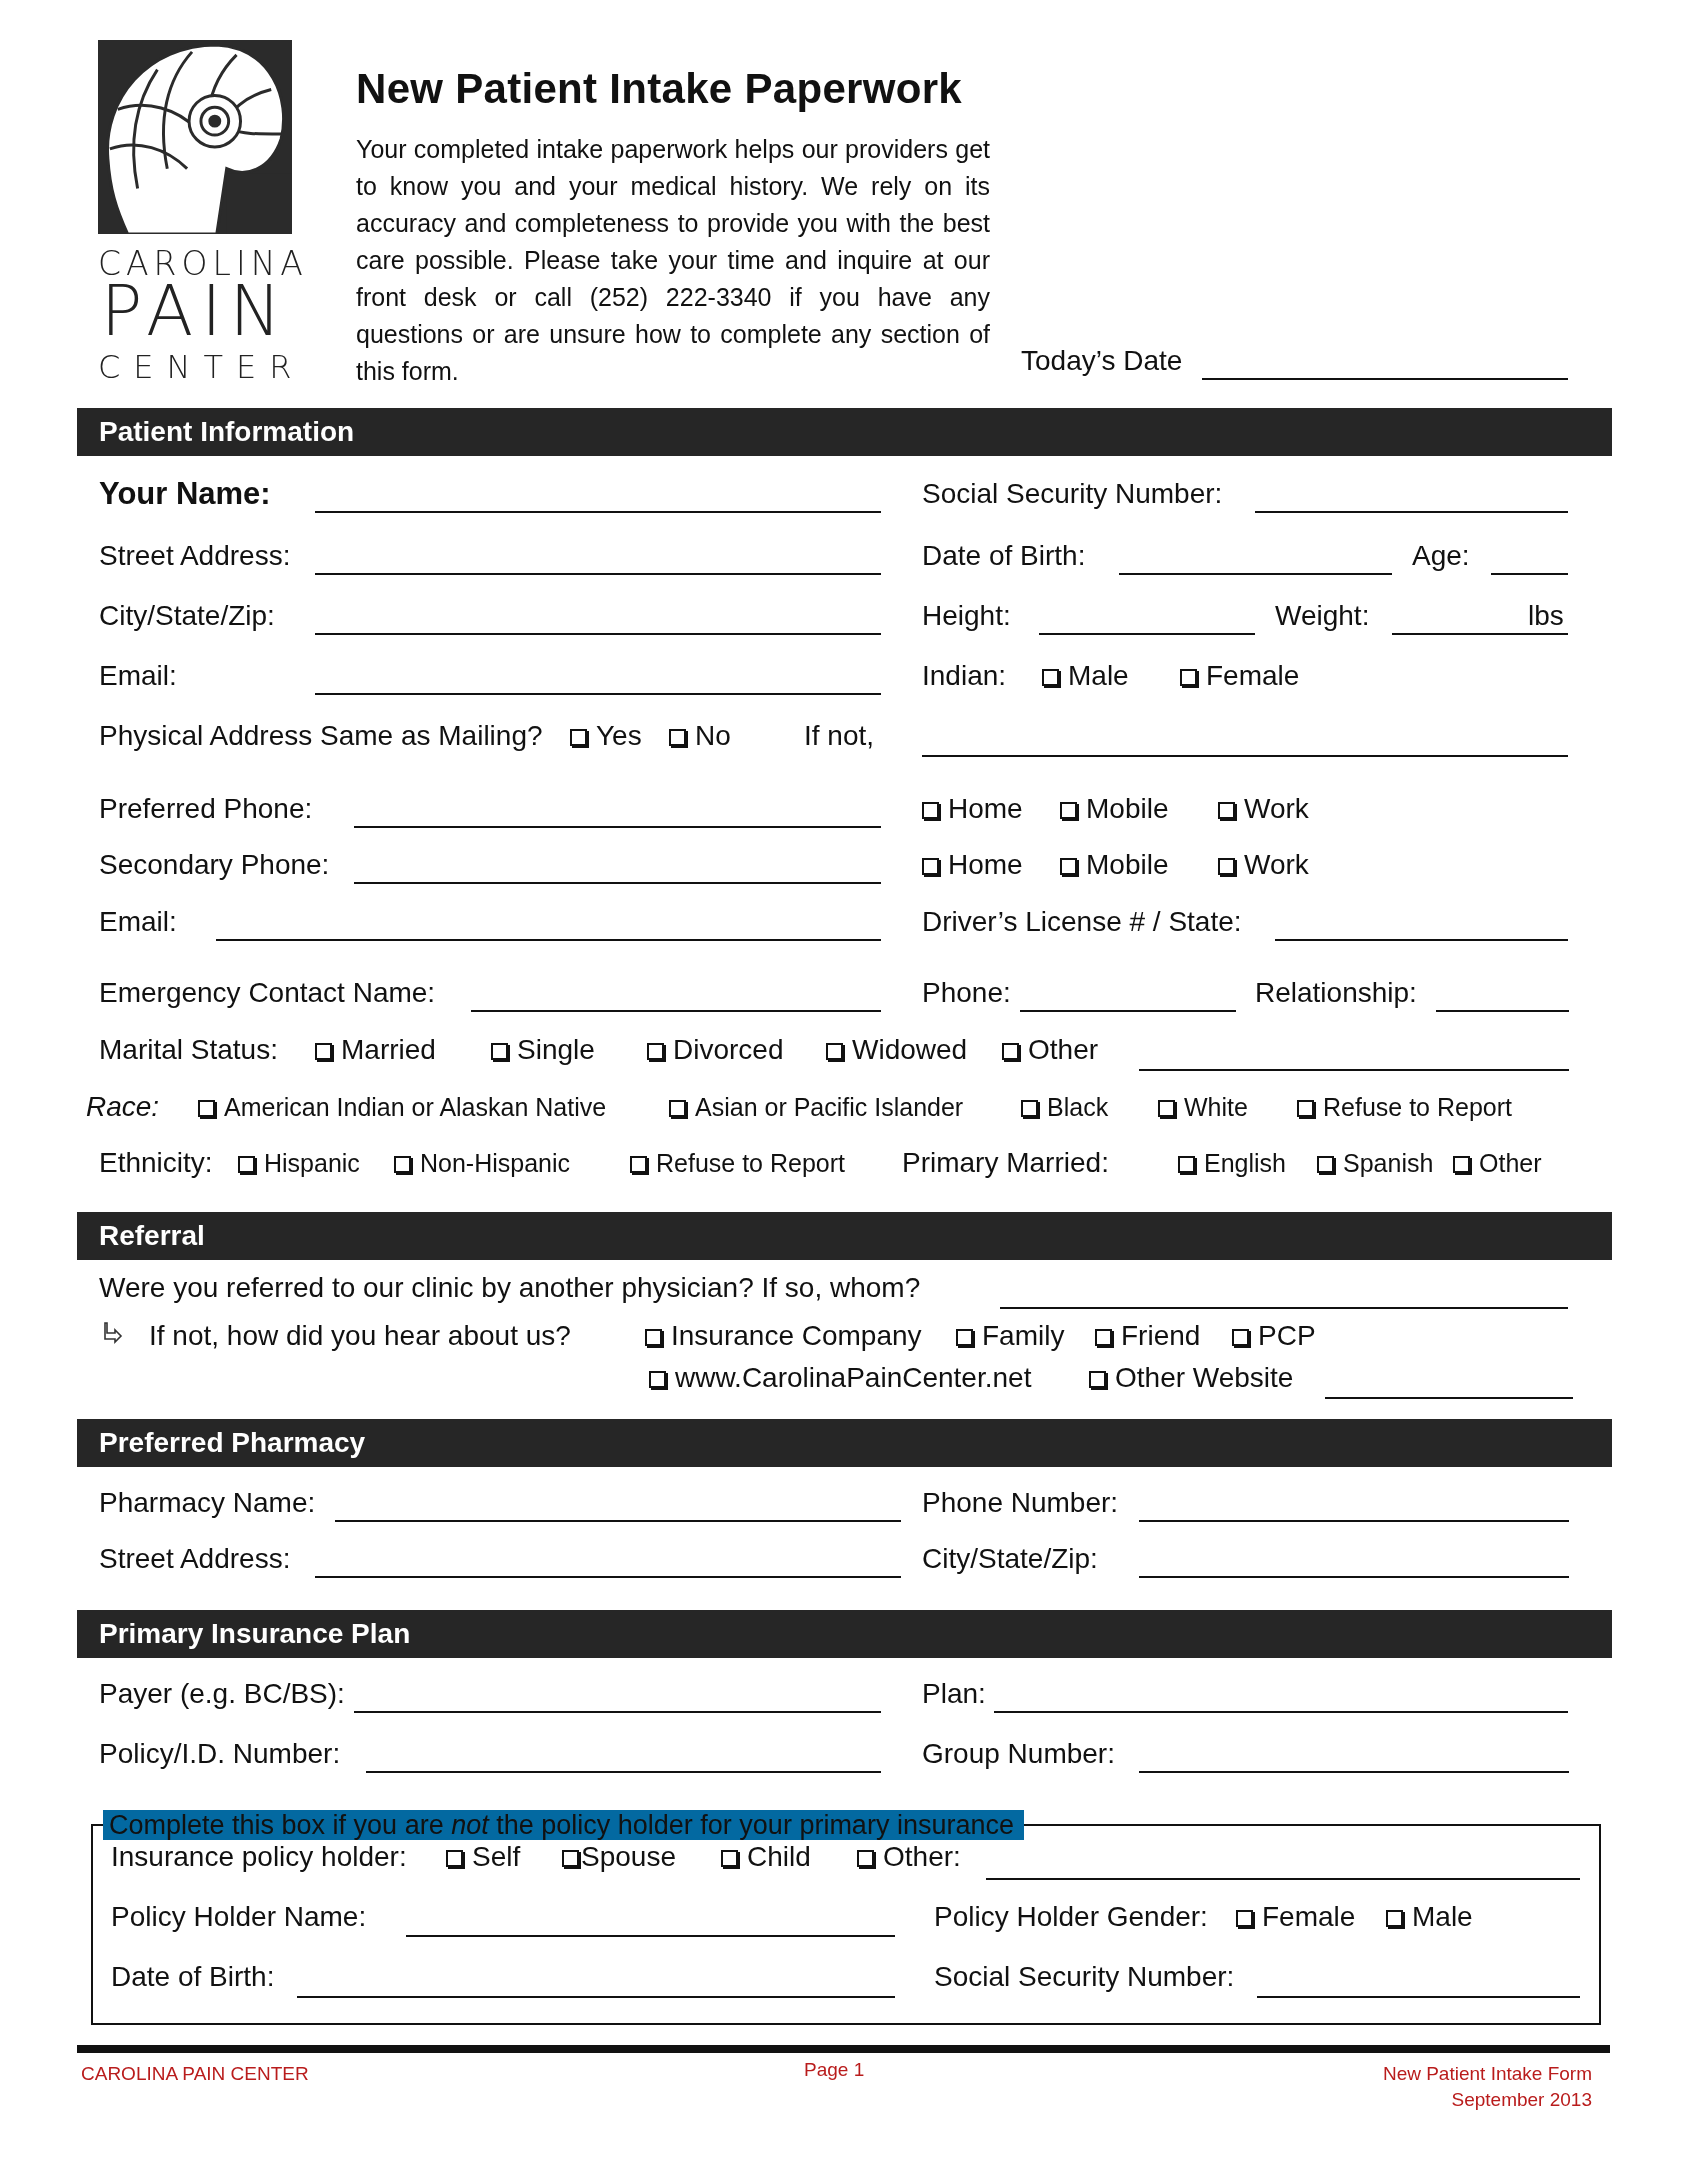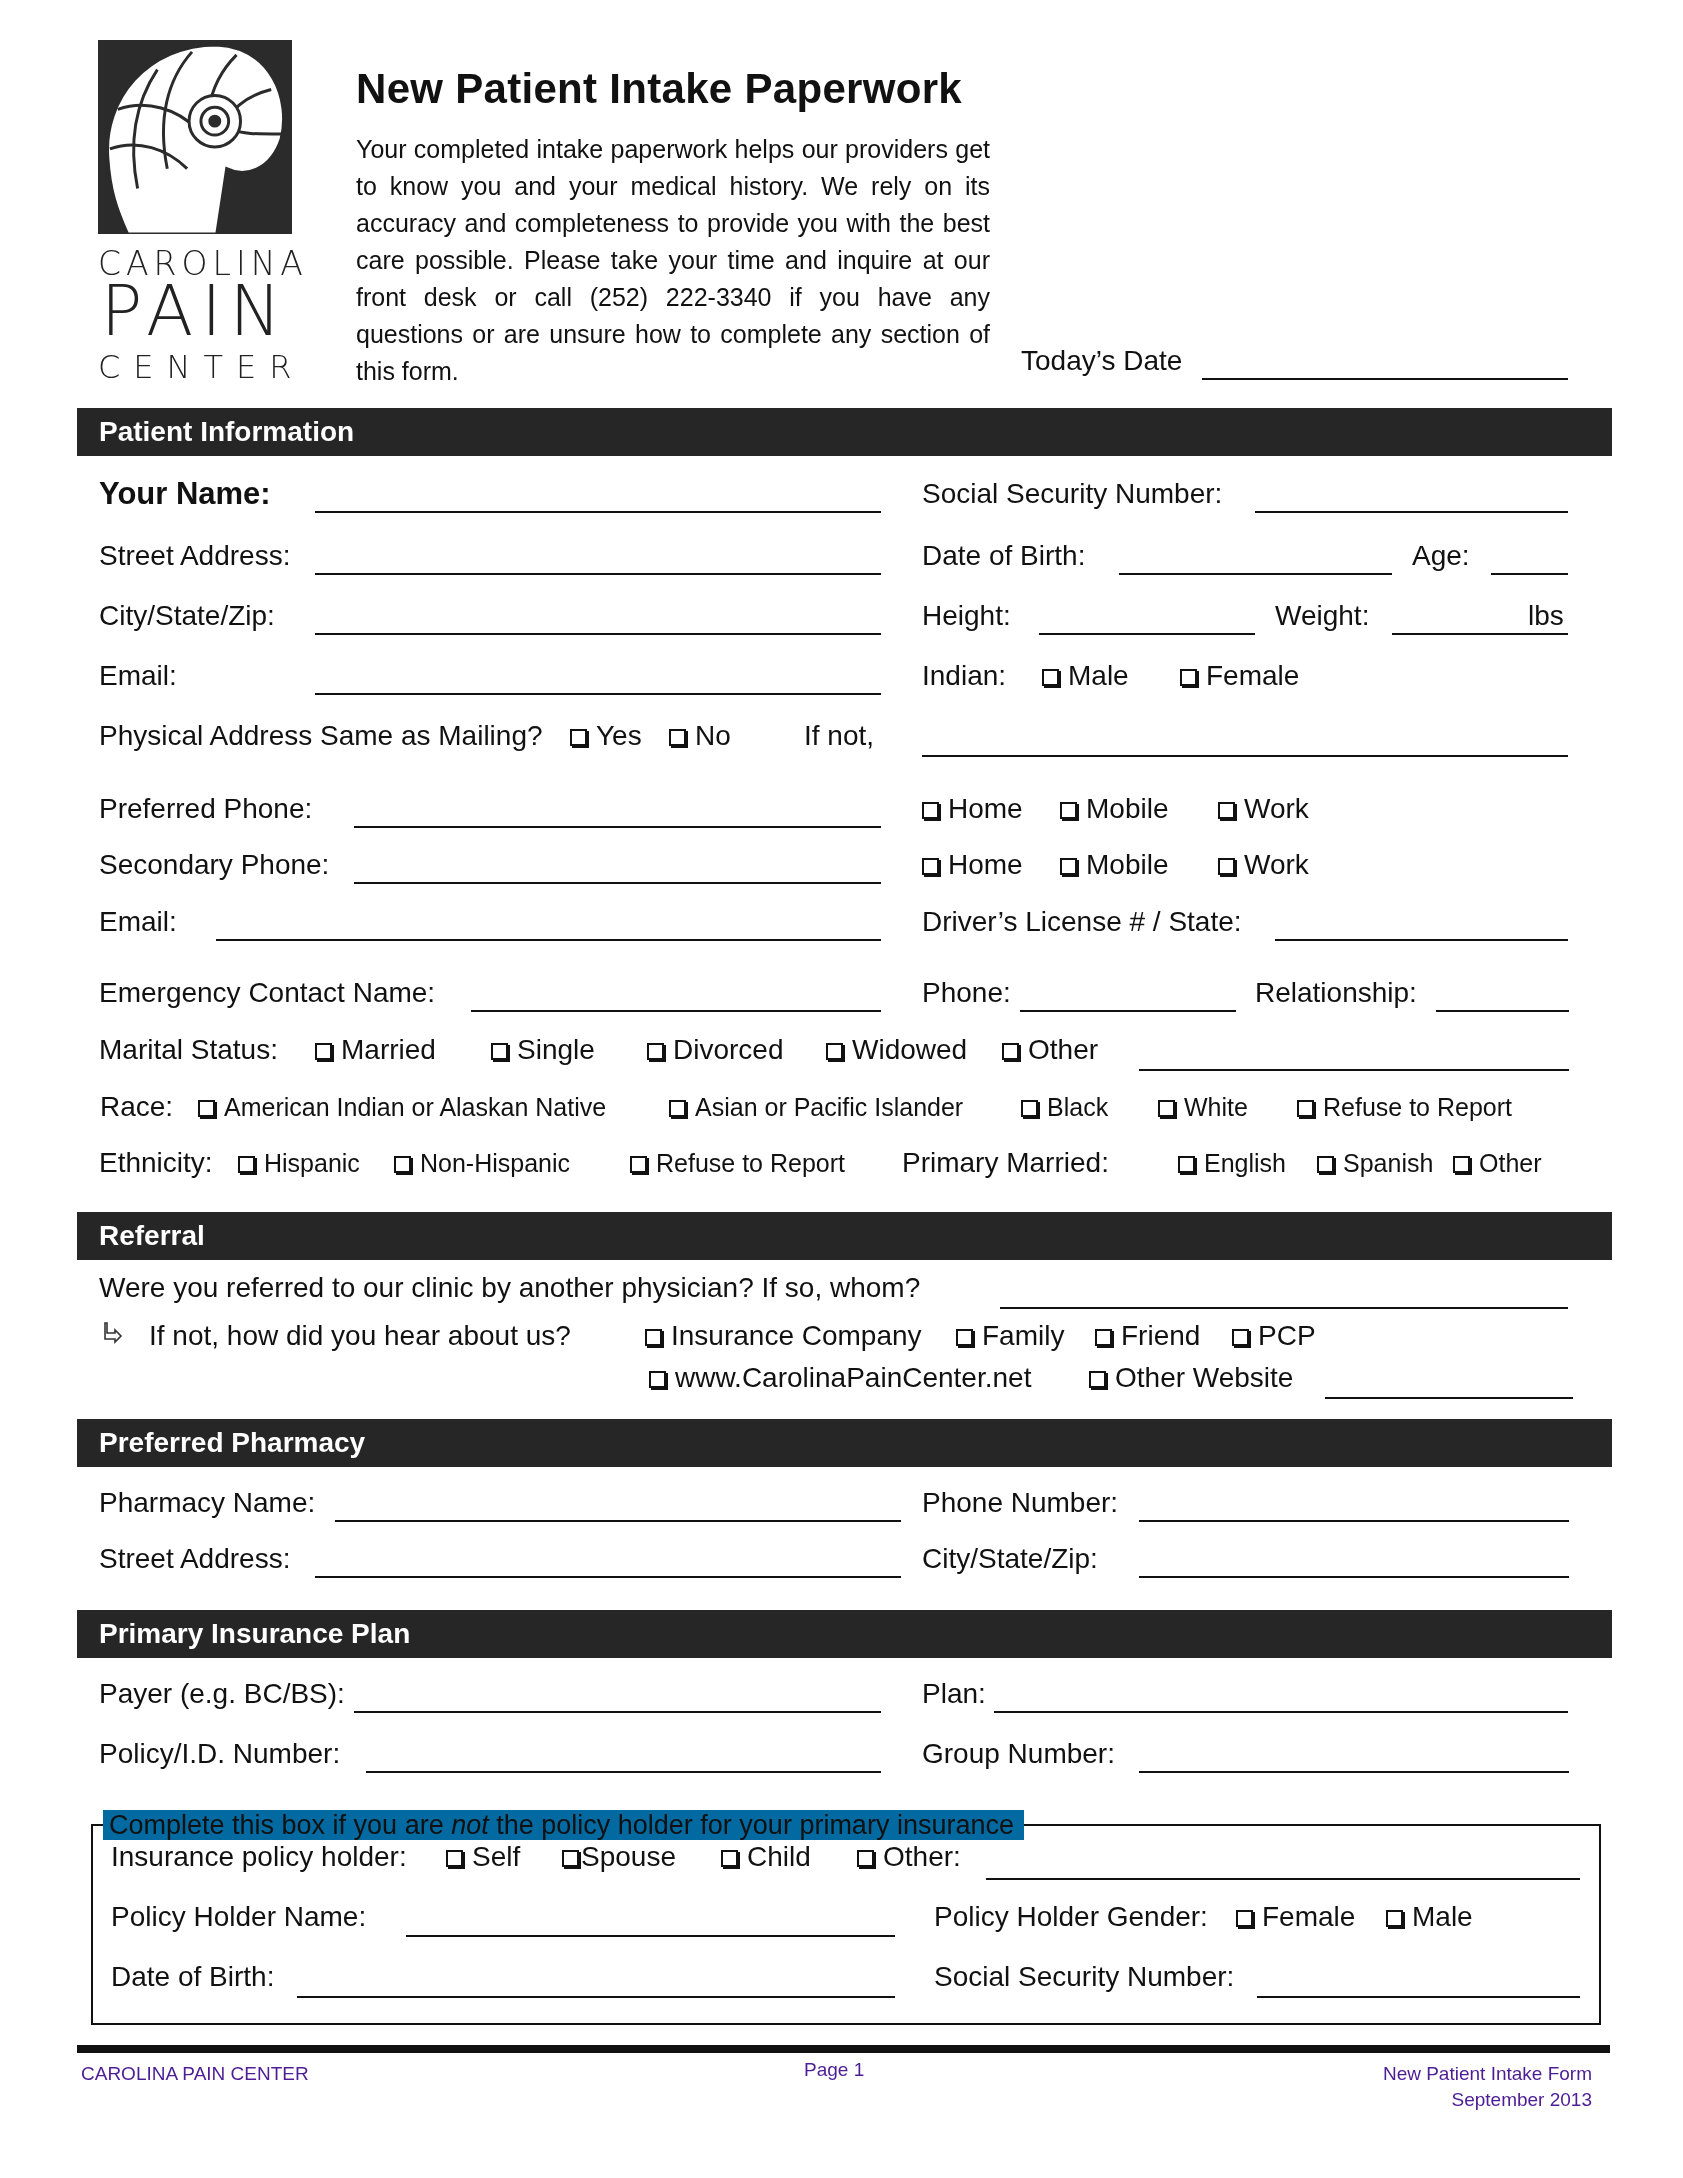--- a/index.html
+++ b/index.html
@@ -11,21 +11,21 @@
   .cb{display:inline-block;width:17px;height:17px;border:2px solid #111;box-shadow:2px 2px 0 #111;margin-right:9px;vertical-align:-1px;box-sizing:border-box;}
   .opt{position:absolute;white-space:nowrap;font-size:28px;line-height:34px;transform:translateY(-24px);}
   .opt.sm{font-size:25px;}
   .title{left:356px;top:65px;font-size:42px;font-weight:bold;letter-spacing:0.3px;}
   .intro{left:356px;top:131px;width:634px;font-size:25px;line-height:37px;text-align:justify;text-align-last:left;}
   .logo-box{left:98px;top:40px;width:194px;height:194px;background:#2b2b2b;overflow:hidden;}
   .logo-text{left:98px;width:194px;text-align:center;color:#222;font-family:"DejaVu Sans",sans-serif;font-weight:200;}
   .policy-box{position:absolute;left:91px;top:1824px;width:1510px;height:201px;border:2px solid #111;box-sizing:border-box;}
   .policy-legend{position:absolute;left:103px;top:1810px;background:#0369a1;padding:0 10px 0 6px;font-size:27px;line-height:30px;white-space:nowrap;}
   .footer-rule{position:absolute;left:77px;top:2045px;width:1533px;height:8px;background:#111;}
-  .foot{position:absolute;font-size:19px;color:#4c1d95;white-space:nowrap;}
+  .foot{position:absolute;font-size:19px;color:#b91c1c;white-space:nowrap;}
 </style>
 </head>
 <body>
 
 <div class="abs logo-box">
   <svg width="194" height="194" viewBox="0 0 196 196">
     <g fill="#fff" stroke="#2b2b2b" stroke-width="3">
       <path d="M10 120 C5 60 50 5 120 5 C175 8 195 60 185 100 C175 130 150 140 130 130 L120 196 L30 196 C18 170 12 150 10 120 Z"></path>
       <path d="M60 30 C40 60 30 100 40 150" fill="none"></path>
       <path d="M95 12 C70 40 60 80 70 130" fill="none"></path>
@@ -109,21 +109,21 @@
 <div class="line" style="left:1436px;top:1010px;width:133px;"></div>
 
 <div class="lbl" style="left:99px;top:1057px;">Marital Status:</div>
 <div class="opt" style="left:315px;top:1057px;"><span class="cb"></span><span>Married</span></div>
 <div class="opt" style="left:491px;top:1057px;"><span class="cb"></span><span>Single</span></div>
 <div class="opt" style="left:647px;top:1057px;"><span class="cb"></span><span>Divorced</span></div>
 <div class="opt" style="left:826px;top:1057px;"><span class="cb"></span><span>Widowed</span></div>
 <div class="opt" style="left:1002px;top:1057px;"><span class="cb"></span><span>Other</span></div>
 <div class="line" style="left:1139px;top:1069px;width:430px;"></div>
 
-<div class="lbl" style="left:100px;top:1114px;">Race:</div>
+<div class="lbl" style="left:86px;top:1114px;font-style:italic;">Race:</div>
 <div class="opt sm" style="left:198px;top:1114px;"><span class="cb"></span><span>American Indian or Alaskan Native</span></div>
 <div class="opt sm" style="left:669px;top:1114px;"><span class="cb"></span><span>Asian or Pacific Islander</span></div>
 <div class="opt sm" style="left:1021px;top:1114px;"><span class="cb"></span><span>Black</span></div>
 <div class="opt sm" style="left:1158px;top:1114px;"><span class="cb"></span><span>White</span></div>
 <div class="opt sm" style="left:1297px;top:1114px;"><span class="cb"></span><span>Refuse to Report</span></div>
 
 <div class="lbl" style="left:99px;top:1170px;">Ethnicity:</div>
 <div class="opt sm" style="left:238px;top:1170px;"><span class="cb"></span><span>Hispanic</span></div>
 <div class="opt sm" style="left:394px;top:1170px;"><span class="cb"></span><span>Non-Hispanic</span></div>
 <div class="opt sm" style="left:630px;top:1170px;"><span class="cb"></span><span>Refuse to Report</span></div>

